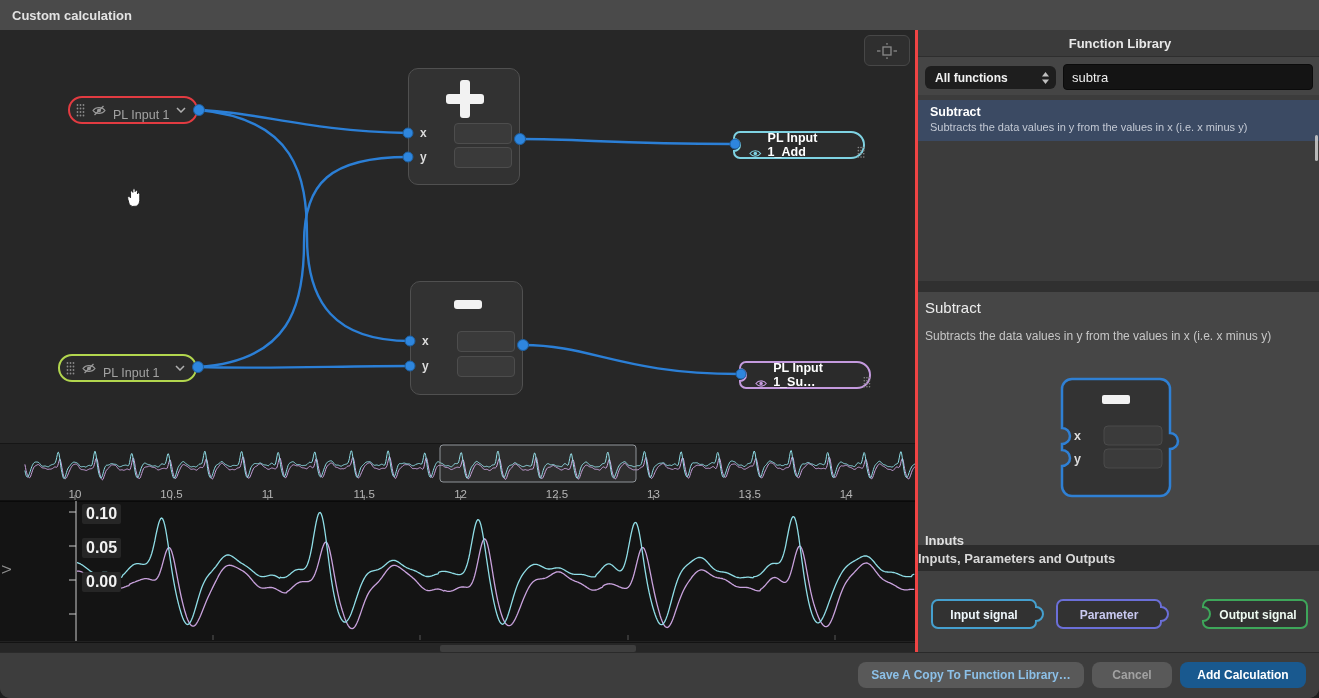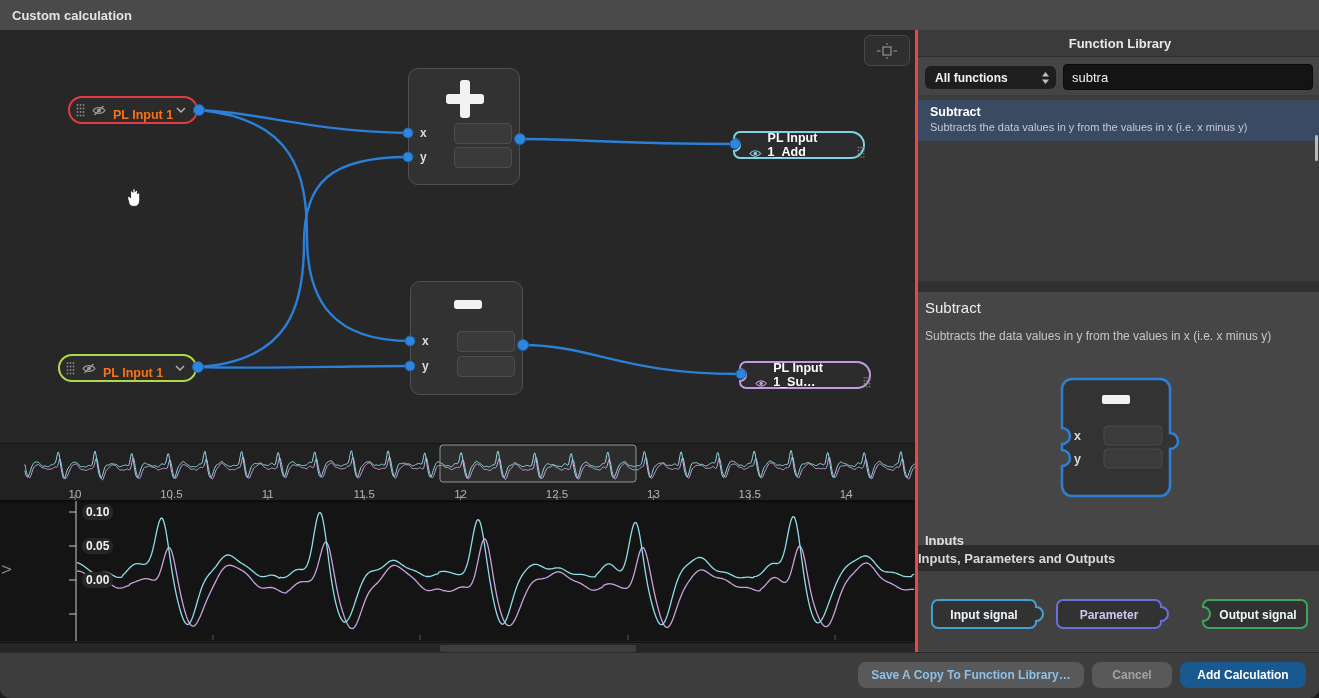--- a/index.html
+++ b/index.html
@@ -8,38 +8,38 @@
   .abs{position:absolute;}
   
   .titlebar{left:0;top:0;width:1319px;height:30px;background:#4a4a4a;border-bottom:1px solid #2a2a2a;
             display:flex;align-items:center;}
   .titlebar span{margin-left:12px;font-size:13px;font-weight:bold;color:#e3e3e3;}
   
   .canvasbg{left:0;top:30px;width:915px;height:413px;background:#272727;z-index:0;}
   #wires-svg{left:0;top:0;width:915px;height:660px;z-index:3;pointer-events:none;}
   .iopill{height:28px;border-radius:14px;background:#2b2b2b;display:flex;align-items:center;
           box-sizing:border-box;z-index:2;}
-  .iopill .lbl{color:#f97316;font-size:12.5px;font-weight:bold;margin-left:7px;margin-top:9px;}
+  .iopill .lbl{color:#a3a3a3;font-size:12.5px;font-weight:normal;margin-left:7px;margin-top:9px;}
   .grip{display:block;}
   .chev{margin-left:auto;margin-right:10px;}
   .blockbox{background:#323232;border:1.5px solid #505050;border-radius:10px;box-sizing:border-box;z-index:2;}
   .oprow{position:absolute;color:#dcdcdc;font-size:12px;font-weight:600;}
   .fieldbox{position:absolute;background:#3a3a3a;border:1px solid #4d4d4d;border-radius:4px;}
   .plus-h{position:absolute;background:#f2f2f2;border-radius:3px;}
   .outnode{z-index:2;}
   .outnode .inner{position:absolute;left:16px;top:0;height:28px;display:flex;align-items:flex-end;}
   .outnode .lbl{color:#fff;font-size:12.5px;font-weight:bold;margin-left:6px;margin-right:7px;}
   .fitbtn{left:864px;top:35px;width:44px;height:29px;background:#2f2f2f;border:1px solid #474747;
           border-radius:6px;z-index:2;display:flex;align-items:center;justify-content:center;}
   
   #charts-region{left:0;top:443px;width:915px;height:209px;background:#212121;z-index:1;border-top:1px solid #161616;}
   #charts-svg{position:absolute;left:0;top:0;width:915px;height:209px;}
   .xtick{position:absolute;top:44px;transform:translateX(-50%);color:#b5b5b5;font-size:11.5px;font-weight:400;}
-  .ytick{position:absolute;left:82px;background:#262626;color:#f2f2f2;font-size:12px;font-weight:600;
-         padding:1px 4px;border-radius:7px;}
+  .ytick{position:absolute;left:82px;background:#262626;color:#f2f2f2;font-size:16px;font-weight:600;
+         padding:1px 4px;border-radius:2px;}
   .vunit{position:absolute;left:2px;top:118px;color:#8f8f8f;font-size:13px;transform:rotate(-90deg);}
   .scrolltrack{position:absolute;left:0;top:198px;width:915px;height:11px;background:#262626;border-top:1px solid #131313;}
   .scrollthumb{position:absolute;left:440px;top:2px;width:196px;height:7px;background:#3e3e3e;border-radius:2px;}
   
   .rightpanel{left:915px;top:30px;width:404px;height:622px;background:#414141;border-left:3px solid #ef4444;z-index:6;}
   .rp{position:absolute;left:0;width:404px;box-sizing:border-box;}
   .flheader{top:0;height:27px;background:#3b3b3b;border-bottom:1px solid #2e2e2e;display:flex;align-items:center;justify-content:center;}
   .flheader span{font-size:13px;font-weight:600;color:#e8e8e8;}
   .controls{top:27px;height:38px;background:#454545;}
   .dropdown{position:absolute;left:7px;top:9px;width:131px;height:23px;background:#1e1e1e;border-radius:6px;

